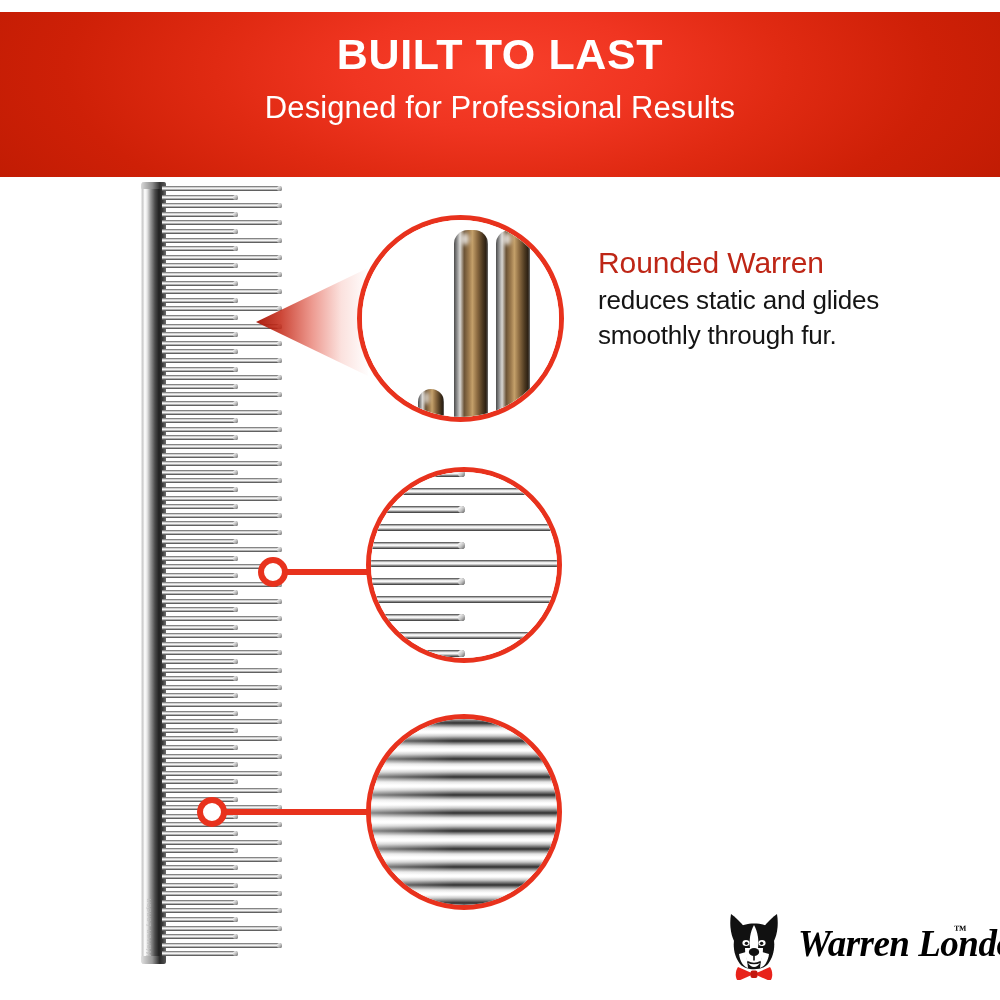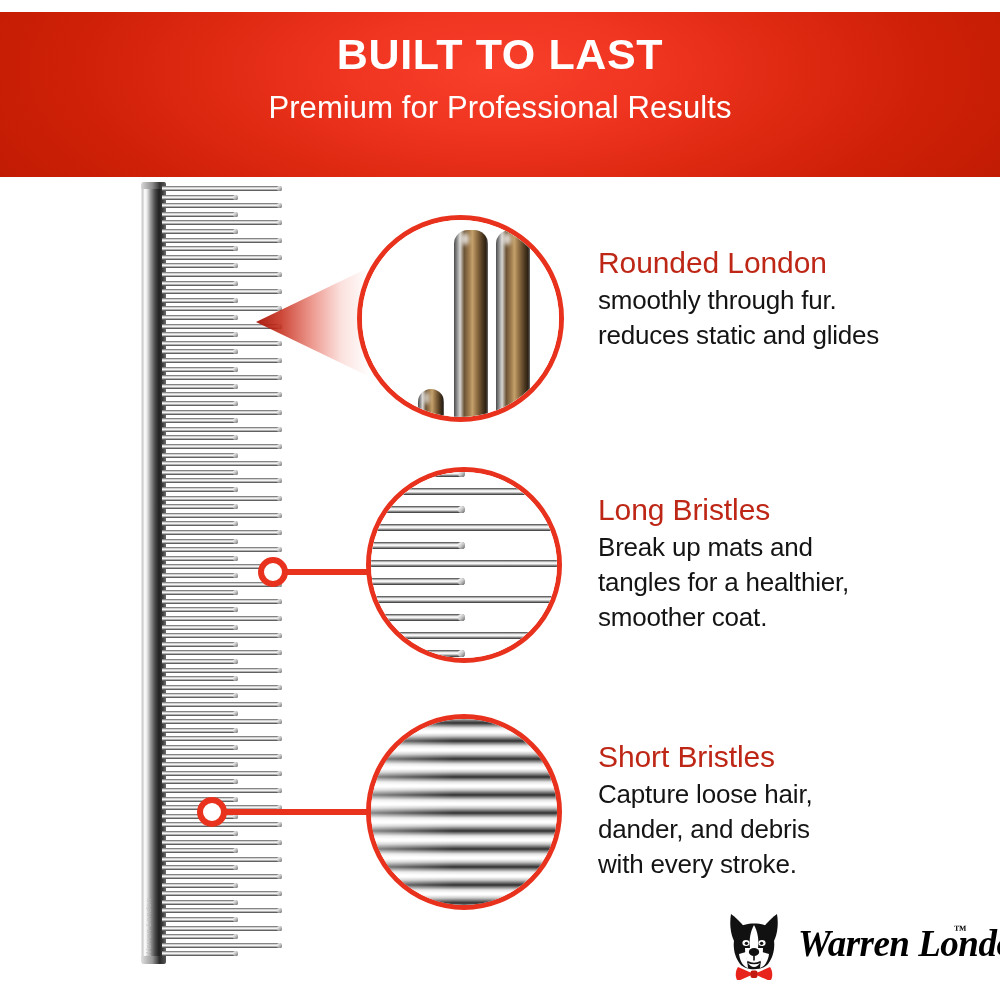--- a/index.html
+++ b/index.html
@@ -330,21 +330,21 @@
     font-weight: 700;
   }
 </style>
 </head>
 <body>
 
 <div id="infographic">
 
   <div class="header-banner">
     <div class="header-title">BUILT TO LAST</div>
-    <div class="header-subtitle">Premium for Professional Results</div>
+    <div class="header-subtitle">Designed for Professional Results</div>
   </div>
 
   <div class="comb">
     <div class="comb-spine"></div>
     <div class="comb-spine-top"></div>
     <div class="comb-spine-bottom"></div>
     <div class="comb-engraving">Warren London</div>
     <div class="teeth-layer" id="teeth-layer">
         <div class="tooth long" style="top: 0px;"></div>
         <div class="tooth short" style="top: 8.6px;"></div>
@@ -494,38 +494,26 @@
 
   <div class="magnifier" style="left:366px; top:714px; width:196px; height:196px;">
     <div class="mag-inner">
       <div class="dense-scene">
         <div class="dense-gloss"></div>
       </div>
     </div>
   </div>
 
   <div class="callout" style="top:245px;">
-    <p class="callout-heading">Rounded London</p>
+    <p class="callout-heading">Rounded Warren</p>
+    <p class="callout-body">reduces static and glides</p>
     <p class="callout-body">smoothly through fur.</p>
-    <p class="callout-body">reduces static and glides</p>
-  </div>
-
-  <div class="callout" style="top:492px;">
-    <p class="callout-heading">Long Bristles</p>
-    <p class="callout-body">Break up mats and</p>
-    <p class="callout-body">tangles for a healthier,</p>
-    <p class="callout-body">smoother coat.</p>
-  </div>
-
-  <div class="callout" style="top:739px;">
-    <p class="callout-heading">Short Bristles</p>
-    <p class="callout-body">Capture loose hair,</p>
-    <p class="callout-body">dander, and debris</p>
-    <p class="callout-body">with every stroke.</p>
-  </div>
+  </div>
+
+
 
   <div class="brand-logo">
     <svg class="dog-mark" viewBox="0 0 72 72">
 
       <path d="M13 6 C11 18, 13 30, 19 38 L27 20 C23 14, 17 9, 13 6 Z" fill="#111111"></path>
 
       <path d="M59 6 C61 18, 59 30, 53 38 L45 20 C49 14, 55 9, 59 6 Z" fill="#111111"></path>
 
       <path d="M20 20 C14 30, 14 46, 22 56 C28 63, 44 63, 50 56 C58 46, 58 30, 52 20 C46 14, 26 14, 20 20 Z" fill="#111111"></path>
 

